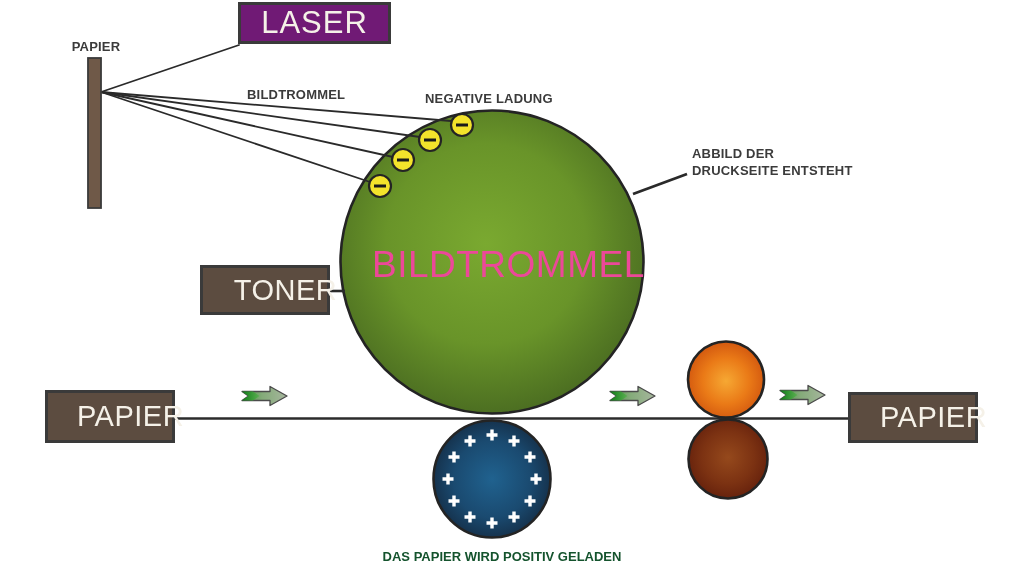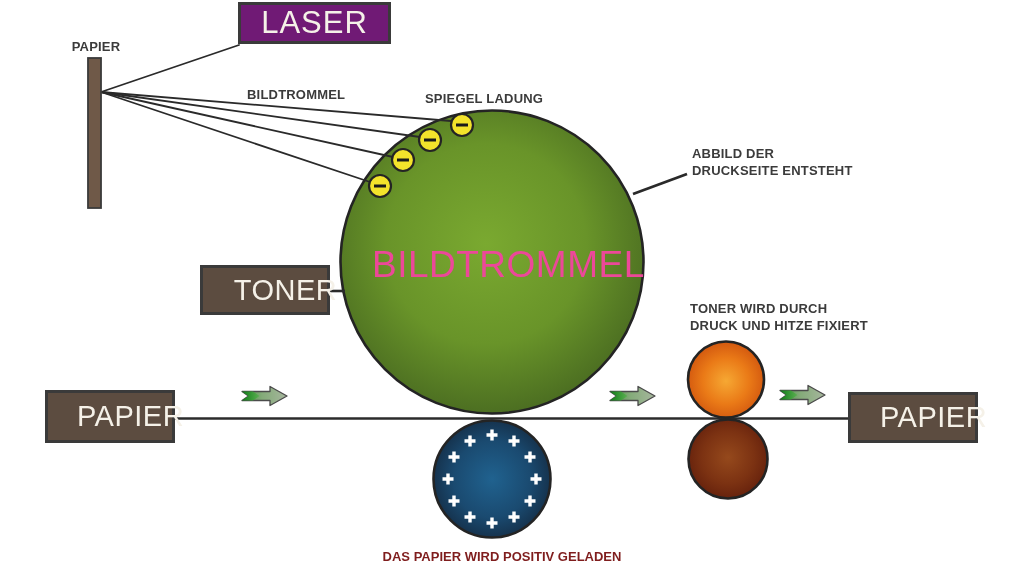--- a/index.html
+++ b/index.html
@@ -13,21 +13,21 @@
        font-weight:400;white-space:nowrap;}
   .box.laser{left:238px;top:2px;width:153px;height:42px;background:#701a75;
        font-size:31px;letter-spacing:1px;}
   .box.brown{background:#5c4c40;font-size:29px;letter-spacing:.5px;padding-left:41px;}
   .box.toner{left:200px;top:265px;width:130px;height:50px;}
   .box.papier-left{left:45px;top:390px;width:130px;height:53px;}
   .box.papier-right{left:848px;top:392px;width:130px;height:51px;}
   .drum-title{position:absolute;left:372px;top:244px;width:252px;text-align:center;
        color:#ec4899;font-size:37px;font-weight:400;letter-spacing:.5px;}
   .footer{position:absolute;left:302px;top:548px;width:400px;text-align:center;
-       font-weight:700;font-size:13px;color:#7f1d1d;line-height:18px;}
+       font-weight:700;font-size:13px;color:#14532d;line-height:18px;}
 </style>
 </head>
 <body>
 
 <div id="stage">
 
   <svg id="shapes" viewBox="0 0 1024 585" xmlns="http://www.w3.org/2000/svg">
     <defs>
       <radialGradient id="gDrum" cx="48%" cy="44%" r="60%">
         <stop offset="0%" stop-color="#7aa930"></stop>
@@ -104,37 +104,33 @@
   </svg>
 
   <div class="label" style="left:63px;top:38px;width:66px;text-align:center;">PAPIER</div>
 
   <div class="box laser">
     <span>LASER</span>
   </div>
 
   <div class="label" style="left:247px;top:86px;">BILDTROMMEL</div>
 
-  <div class="label" style="left:425px;top:90px;">SPIEGEL LADUNG</div>
+  <div class="label" style="left:425px;top:90px;">NEGATIVE LADUNG</div>
 
   <div class="label" style="left:692px;top:145px;">
     <div>ABBILD DER</div>
     <div>DRUCKSEITE ENTSTEHT</div>
   </div>
 
   <div class="drum-title">BILDTROMMEL</div>
 
   <div class="box brown toner">
     <span>TONER</span>
   </div>
 
-  <div class="label" style="left:690px;top:300px;">
-    <div>TONER WIRD DURCH</div>
-    <div>DRUCK UND HITZE FIXIERT</div>
-  </div>
 
   <div class="box brown papier-left">
     <span>PAPIER</span>
   </div>
 
   <div class="box brown papier-right">
     <span>PAPIER</span>
   </div>
 
   <div class="footer">

